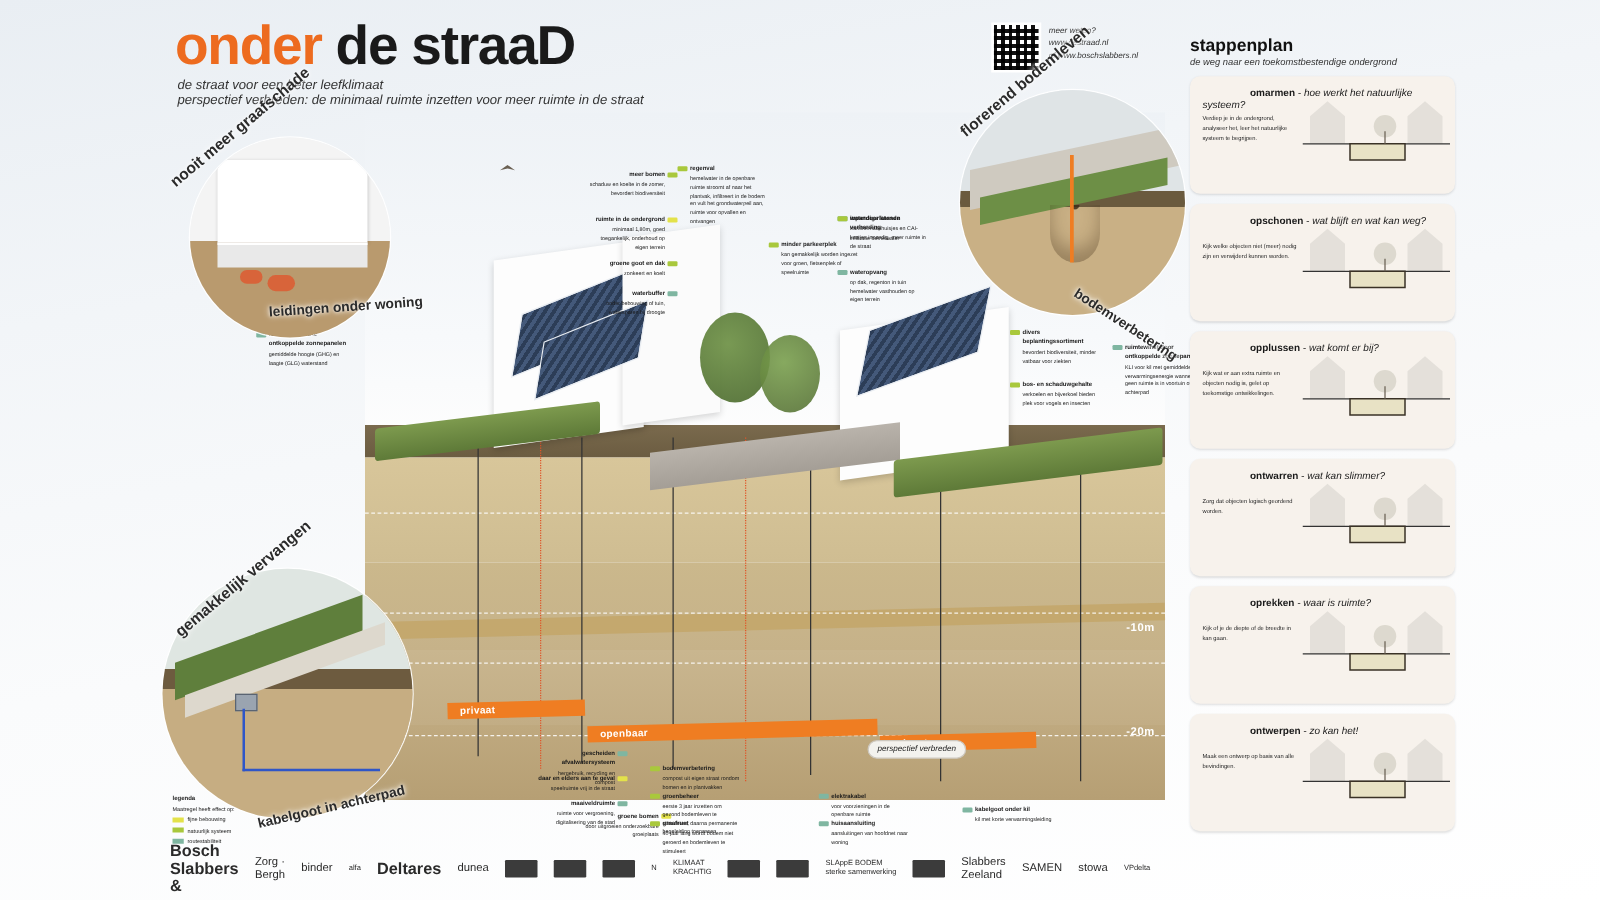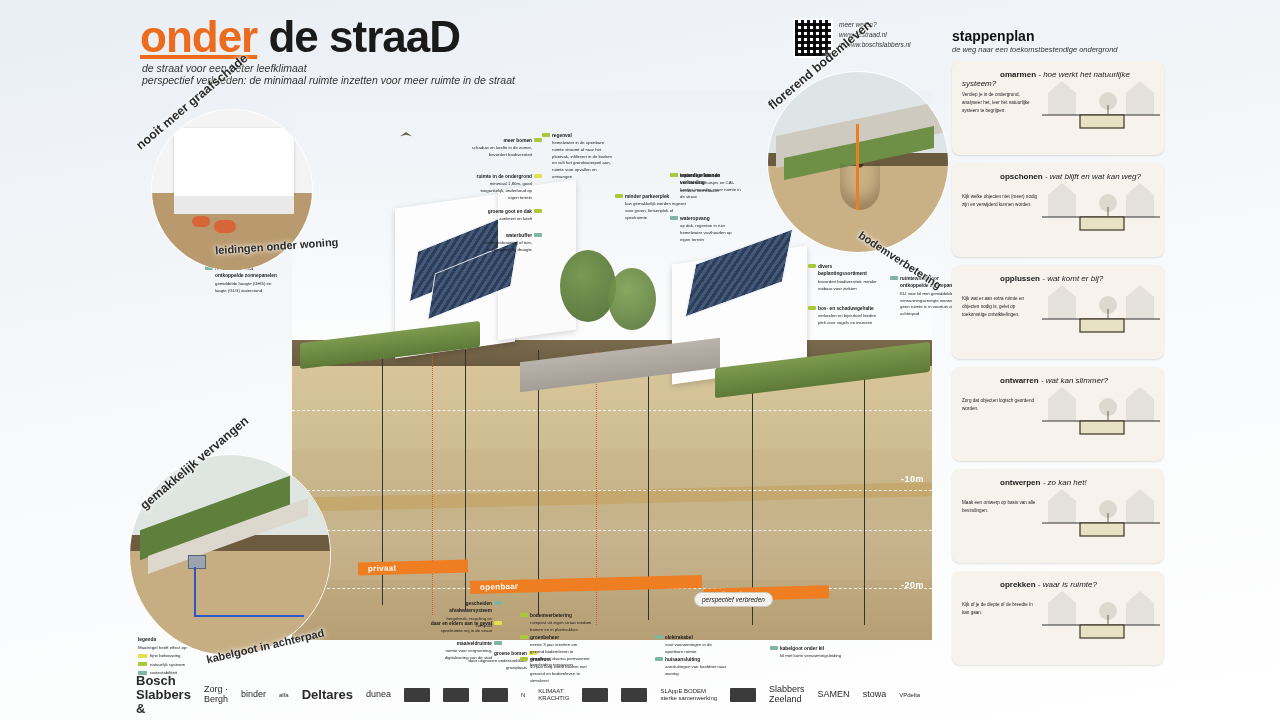--- a/index.html
+++ b/index.html
@@ -3,21 +3,21 @@
 <meta charset="utf-8">
 <style>
   html,body{margin:0;padding:0;background:#000;}
   body{font-family:"Liberation Sans",sans-serif;}
   #poster{position:relative;width:1280px;height:720px;overflow:hidden;
     background:linear-gradient(170deg,#e9eef3 0%,#f2f5f8 28%,#fafbfc 60%,#ffffff 100%);}
   .wht{position:absolute;}
 
   
   #title{position:absolute;left:140px;top:12px;font-size:44px;font-weight:bold;letter-spacing:-1px;color:#1a1a1a;}
-  #title .o{color:#ed6b1f;text-decoration:underline;}
+  #title .o{color:#ed6b1f;}
   #sub1{position:absolute;left:142px;top:62px;font-size:10.5px;font-style:italic;color:#333;}
   #sub2{position:absolute;left:142px;top:74px;font-size:10.5px;font-style:italic;color:#333;}
 
   #qrbox{position:absolute;left:793px;top:18px;width:150px;height:42px;}
   #qr{width:36px;height:36px;background:
       repeating-linear-gradient(90deg,#111 0 3px,#fff 3px 6px),
       repeating-linear-gradient(0deg,#111 0 3px,transparent 3px 6px);
       background-blend-mode:multiply;border:2px solid #fff;}
   #qrtext{position:absolute;left:46px;top:2px;font-size:6.5px;line-height:1.55;color:#333;font-style:italic;}
 
@@ -99,21 +99,21 @@
     <div class="wht" style="left:0;top:26px;width:640px;height:84px;background:linear-gradient(180deg,#d8c69a,#cfbd92);"></div>
     <div class="wht" style="left:0;top:110px;width:640px;height:70px;background:linear-gradient(180deg,#cbb88c,#c6b289);"></div>
     <div class="wht" style="left:0;top:150px;width:640px;height:14px;background:#c3a669;transform:rotate(-1.4deg);opacity:.85;"></div>
     <div class="wht" style="left:0;top:180px;width:640px;height:60px;background:linear-gradient(180deg,#c9b68f,#c2ad85);"></div>
     <div class="wht" style="left:0;top:240px;width:640px;height:60px;background:linear-gradient(180deg,#bfa97f,#b69f74);"></div>
 
     <div class="dline" style="top:70px;"></div>
     <div class="dline" style="top:150px;"></div>
     <div class="dline" style="top:190px;"></div>
     <div class="dline" style="top:248px;"></div>
-    <div class="dmark" style="top:134px;text-align:center;">-10m</div>
+    <div class="dmark" style="top:157px;text-align:center;">-10m</div>
     <div class="dmark" style="top:240px;">-20m</div>
   </div>
 
   <div class="lead" style="left:382px;top:340px;height:265px;"></div>
   <div class="lead" style="left:465px;top:350px;height:260px;"></div>
   <div class="lead" style="left:538px;top:350px;height:265px;"></div>
   <div class="lead" style="left:648px;top:350px;height:270px;"></div>
   <div class="lead" style="left:752px;top:355px;height:270px;"></div>
   <div class="lead" style="left:864px;top:360px;height:265px;"></div>
   <div class="wht" style="left:432px;top:350px;width:0;height:265px;border-left:1.2px dotted #e0562a;"></div>
@@ -374,38 +374,38 @@
   <polygon points="6,40 6,18 20,6 34,18 34,40" fill="#e4e0da"></polygon>
   <polygon points="84,40 84,18 98,6 112,18 112,40" fill="#e4e0da"></polygon>
   <line x1="0" y1="40" x2="118" y2="40" stroke="#333" stroke-width="1"></line>
   <rect x="38" y="40" width="44" height="13" fill="#e8e2c5" stroke="#3a3226" stroke-width="1.2"></rect>
   <circle cx="66" cy="26" r="9" fill="#ddd9cf"></circle>
   <line x1="66" y1="30" x2="66" y2="40" stroke="#6a6054" stroke-width="1"></line>
 </svg>
   </div>
   <div class="step">
     <div class="sttl">
+      <b>oprekken</b><i> - waar is ruimte?</i>
+    </div>
+    <div class="sbody">Kijk of je de diepte of de breedte in kan gaan.</div>
+
+<svg width="118" height="66" viewBox="0 0 118 66">
+  <polygon points="6,40 6,18 20,6 34,18 34,40" fill="#e4e0da"></polygon>
+  <polygon points="84,40 84,18 98,6 112,18 112,40" fill="#e4e0da"></polygon>
+  <line x1="0" y1="40" x2="118" y2="40" stroke="#333" stroke-width="1"></line>
+  <rect x="38" y="40" width="44" height="13" fill="#e8e2c5" stroke="#3a3226" stroke-width="1.2"></rect>
+  <circle cx="66" cy="26" r="9" fill="#ddd9cf"></circle>
+  <line x1="66" y1="30" x2="66" y2="40" stroke="#6a6054" stroke-width="1"></line>
+</svg>
+  </div>
+  <div class="step">
+    <div class="sttl">
       <b>ontwerpen</b><i> - zo kan het!</i>
     </div>
     <div class="sbody">Maak een ontwerp op basis van alle bevindingen.</div>
-
-<svg width="118" height="66" viewBox="0 0 118 66">
-  <polygon points="6,40 6,18 20,6 34,18 34,40" fill="#e4e0da"></polygon>
-  <polygon points="84,40 84,18 98,6 112,18 112,40" fill="#e4e0da"></polygon>
-  <line x1="0" y1="40" x2="118" y2="40" stroke="#333" stroke-width="1"></line>
-  <rect x="38" y="40" width="44" height="13" fill="#e8e2c5" stroke="#3a3226" stroke-width="1.2"></rect>
-  <circle cx="66" cy="26" r="9" fill="#ddd9cf"></circle>
-  <line x1="66" y1="30" x2="66" y2="40" stroke="#6a6054" stroke-width="1"></line>
-</svg>
-  </div>
-  <div class="step">
-    <div class="sttl">
-      <b>oprekken</b><i> - waar is ruimte?</i>
-    </div>
-    <div class="sbody">Kijk of je de diepte of de breedte in kan gaan.</div>
 
 <svg width="118" height="66" viewBox="0 0 118 66">
   <polygon points="6,40 6,18 20,6 34,18 34,40" fill="#e4e0da"></polygon>
   <polygon points="84,40 84,18 98,6 112,18 112,40" fill="#e4e0da"></polygon>
   <line x1="0" y1="40" x2="118" y2="40" stroke="#333" stroke-width="1"></line>
   <rect x="38" y="40" width="44" height="13" fill="#e8e2c5" stroke="#3a3226" stroke-width="1.2"></rect>
   <circle cx="66" cy="26" r="9" fill="#ddd9cf"></circle>
   <line x1="66" y1="30" x2="66" y2="40" stroke="#6a6054" stroke-width="1"></line>
 </svg>
   </div>

